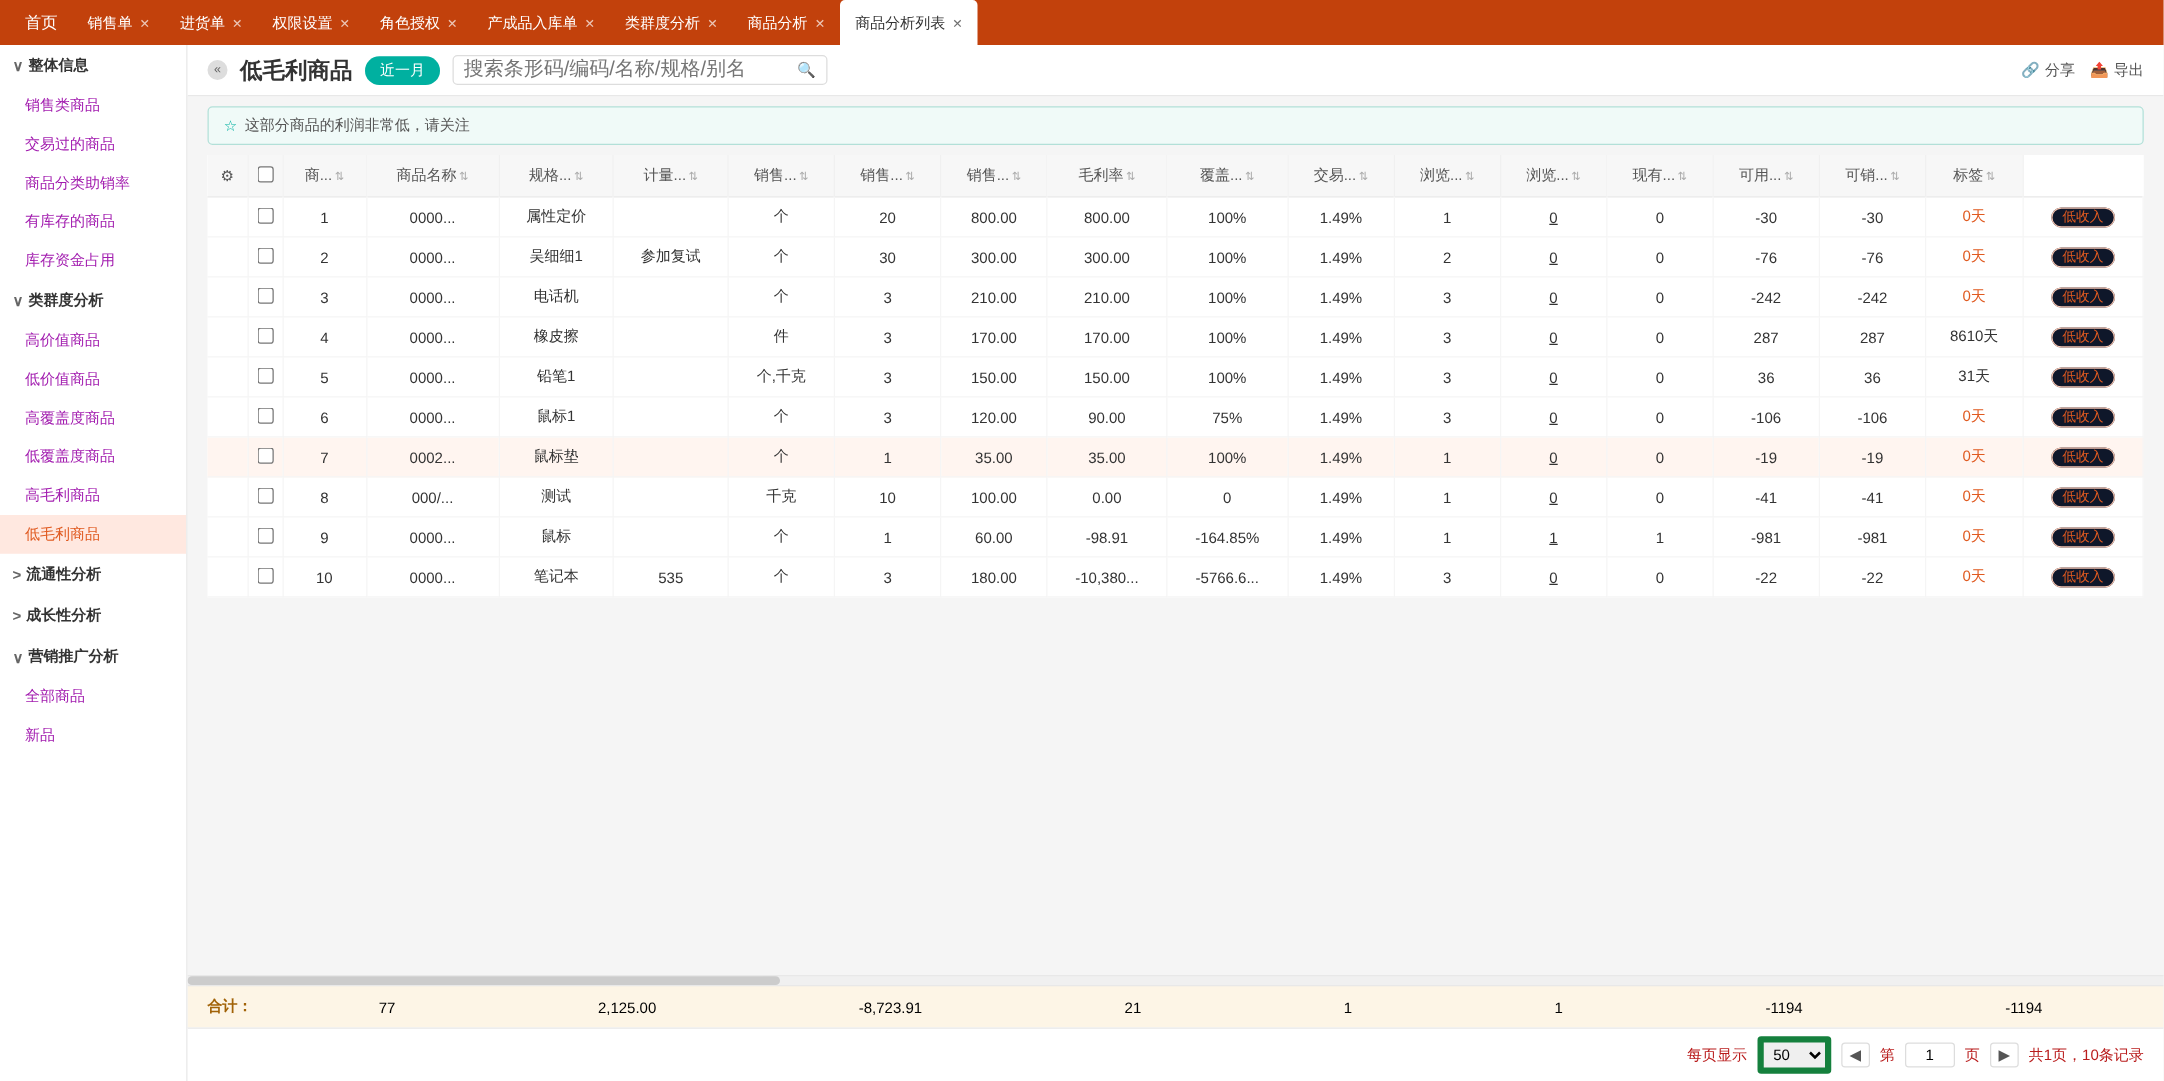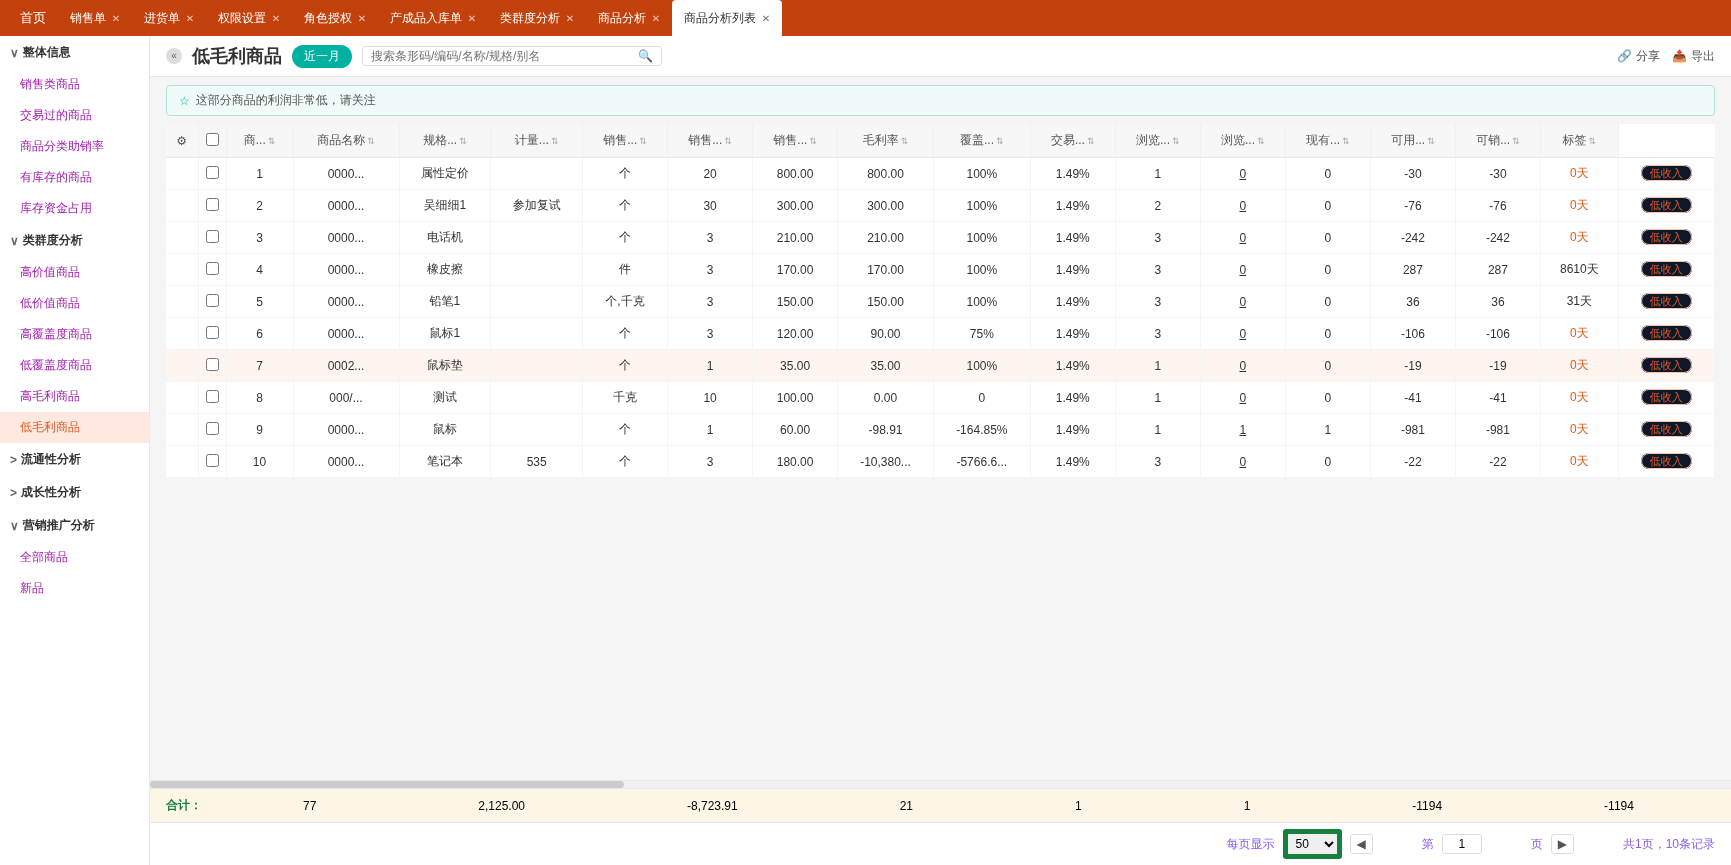--- a/index.html
+++ b/index.html
@@ -90,21 +90,21 @@
       align-items: center;
       border: 1px solid #ddd;
       border-radius: 4px;
       padding: 2px 8px;
       flex: 1;
       max-width: 300px;
     }
     .search-box input {
       border: none;
       outline: none;
-      font-size: 12px;
+      font-size: 16px;
       width: 100%;
       color: #999;
     }
     .header-actions {
       margin-left: auto;
       display: flex;
       gap: 12px;
     }
     .header-btn {
       display: flex;
@@ -177,33 +177,33 @@
     .underline-link { text-decoration: underline; cursor: pointer; }
 
     
     .table-footer {
       background: #fdf5e6;
       border-top: 1px solid #e8e8e8;
       padding: 8px 16px;
       display: flex;
       align-items: center;
     }
-    .total-label { font-weight: bold; color: #15803d; margin-right: 20px; }
+    .total-label { font-weight: bold; color: #a16207; margin-right: 20px; }
 
     
     .pagination-bar {
       display: flex;
       align-items: center;
       justify-content: flex-end;
       padding: 6px 16px;
       background: #fff;
       border-top: 1px solid #e8e8e8;
       gap: 8px;
     }
-    .pagination-label { color: #8b5cf6; margin-left: 41px; }
+    .pagination-label { color: #b91c1c; }
     .page-size-select {
       border: 5px solid #15803d;
       border-radius: 3px;
       padding: 2px 4px;
       font-size: 12px;
     }
     .page-nav-btn {
       border: 1px solid #ddd;
       background: #fff;
       padding: 2px 6px;

